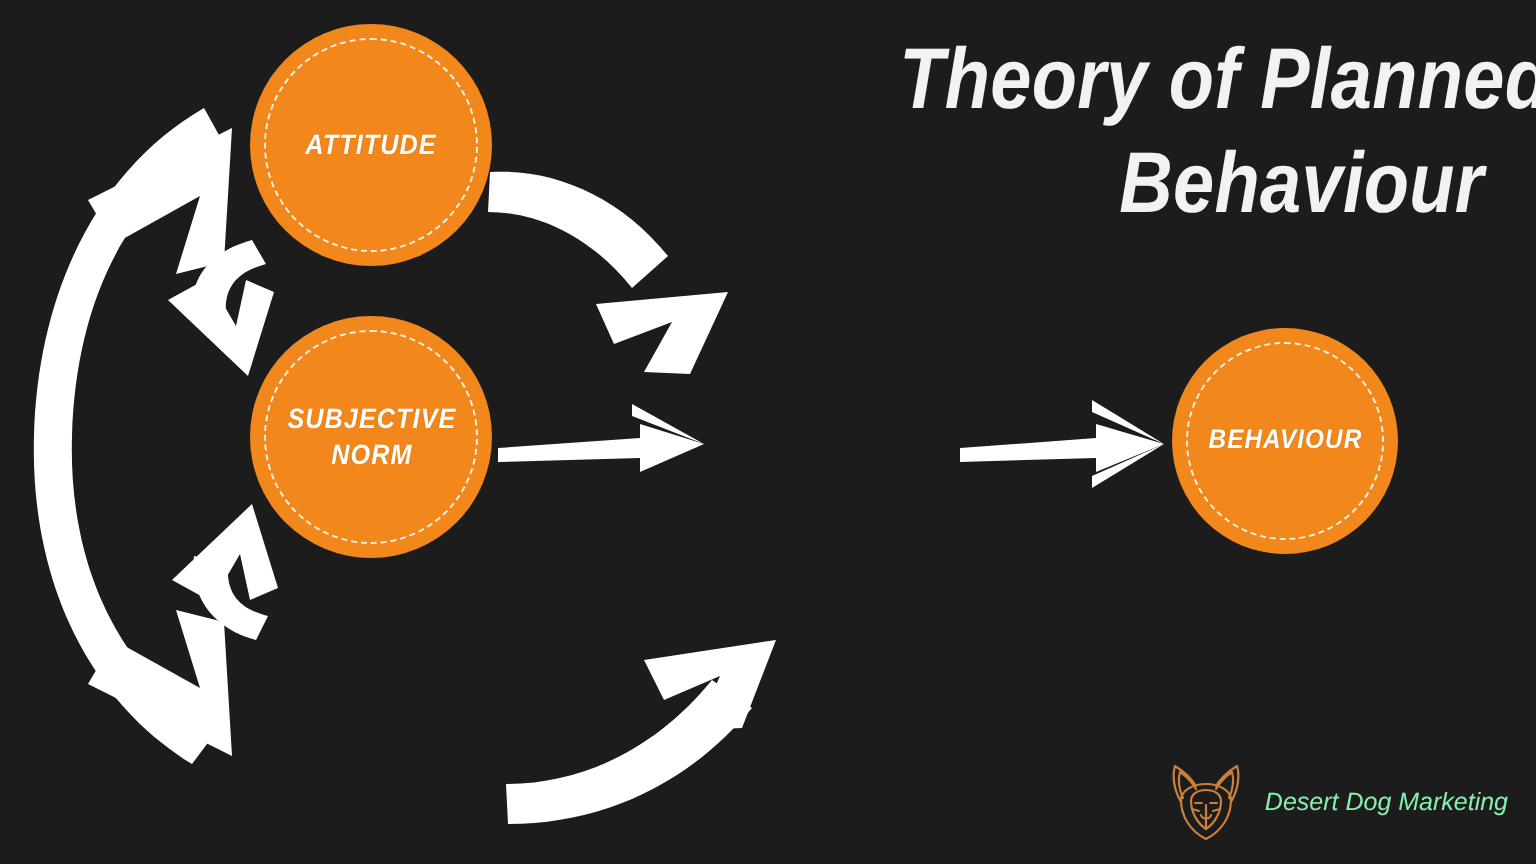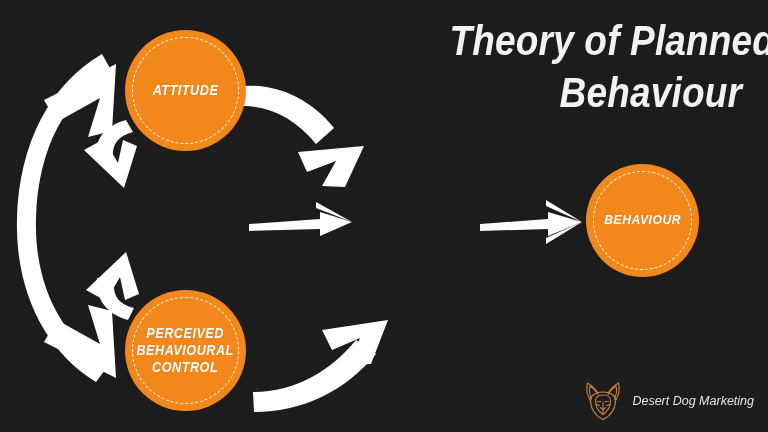--- a/index.html
+++ b/index.html
@@ -69,41 +69,41 @@
     line-height: 1.22;
     letter-spacing: 0.6px;
     text-align: center;
     transform: scaleX(0.9);
     padding: 0 6px;
     text-shadow: 0 0 1px rgba(0,0,0,0.15);
   }
   .node-label .ln { display: block; white-space: nowrap; }
 
   
-  #node-attitude   { left: 125px; top: 30px;  width: 121px; height: 121px; }
+  #node-attitude   { left: 125px; top: 12px;  width: 121px; height: 121px; }
   #node-subjective { left: 125px; top: 158px; width: 121px; height: 121px; }
   #node-perceived  { left: 125px; top: 290px; width: 121px; height: 121px; }
   #node-intention  { left: 358px; top: 164px; width: 113px; height: 113px; }
   #node-behaviour  { left: 586px; top: 164px; width: 113px; height: 113px; }
 
   #node-intention .node-label,
   #node-behaviour .node-label { font-size: 13.5px; }
 
   
   .brand {
     position: absolute;
     right: 14px;
     bottom: 10px;
     display: flex;
     align-items: center;
     gap: 9px;
   }
   .brand-logo { width: 40px; height: 42px; display: block; flex: none; }
   .brand-text {
-    color: #e5e5e5;
+    color: #86efac;
     font-family: "Liberation Sans", sans-serif;
     font-size: 12.5px;
     line-height: 1.45;
     text-align: right;
   }
   .brand-text .bl { display: block; white-space: nowrap; }
 </style>
 </head>
 <body>
 
@@ -173,29 +173,28 @@
     <span class="title-line">Behaviour</span>
   </div>
 
   <div class="node" id="node-attitude">
     <span class="dash-ring"></span>
     <span class="node-label">
       <span class="ln">ATTITUDE</span>
     </span>
   </div>
 
-
-  <div class="node" id="node-perceived">
+  <div class="node" id="node-subjective">
     <span class="dash-ring"></span>
     <span class="node-label">
-      <span class="ln">PERCEIVED</span>
-      <span class="ln">BEHAVIOURAL</span>
-      <span class="ln">CONTROL</span>
+      <span class="ln">SUBJECTIVE</span>
+      <span class="ln">NORM</span>
     </span>
   </div>
+
 
 
   <div class="node" id="node-behaviour">
     <span class="dash-ring"></span>
     <span class="node-label">
       <span class="ln">BEHAVIOUR</span>
     </span>
   </div>
 
   <div class="brand">

